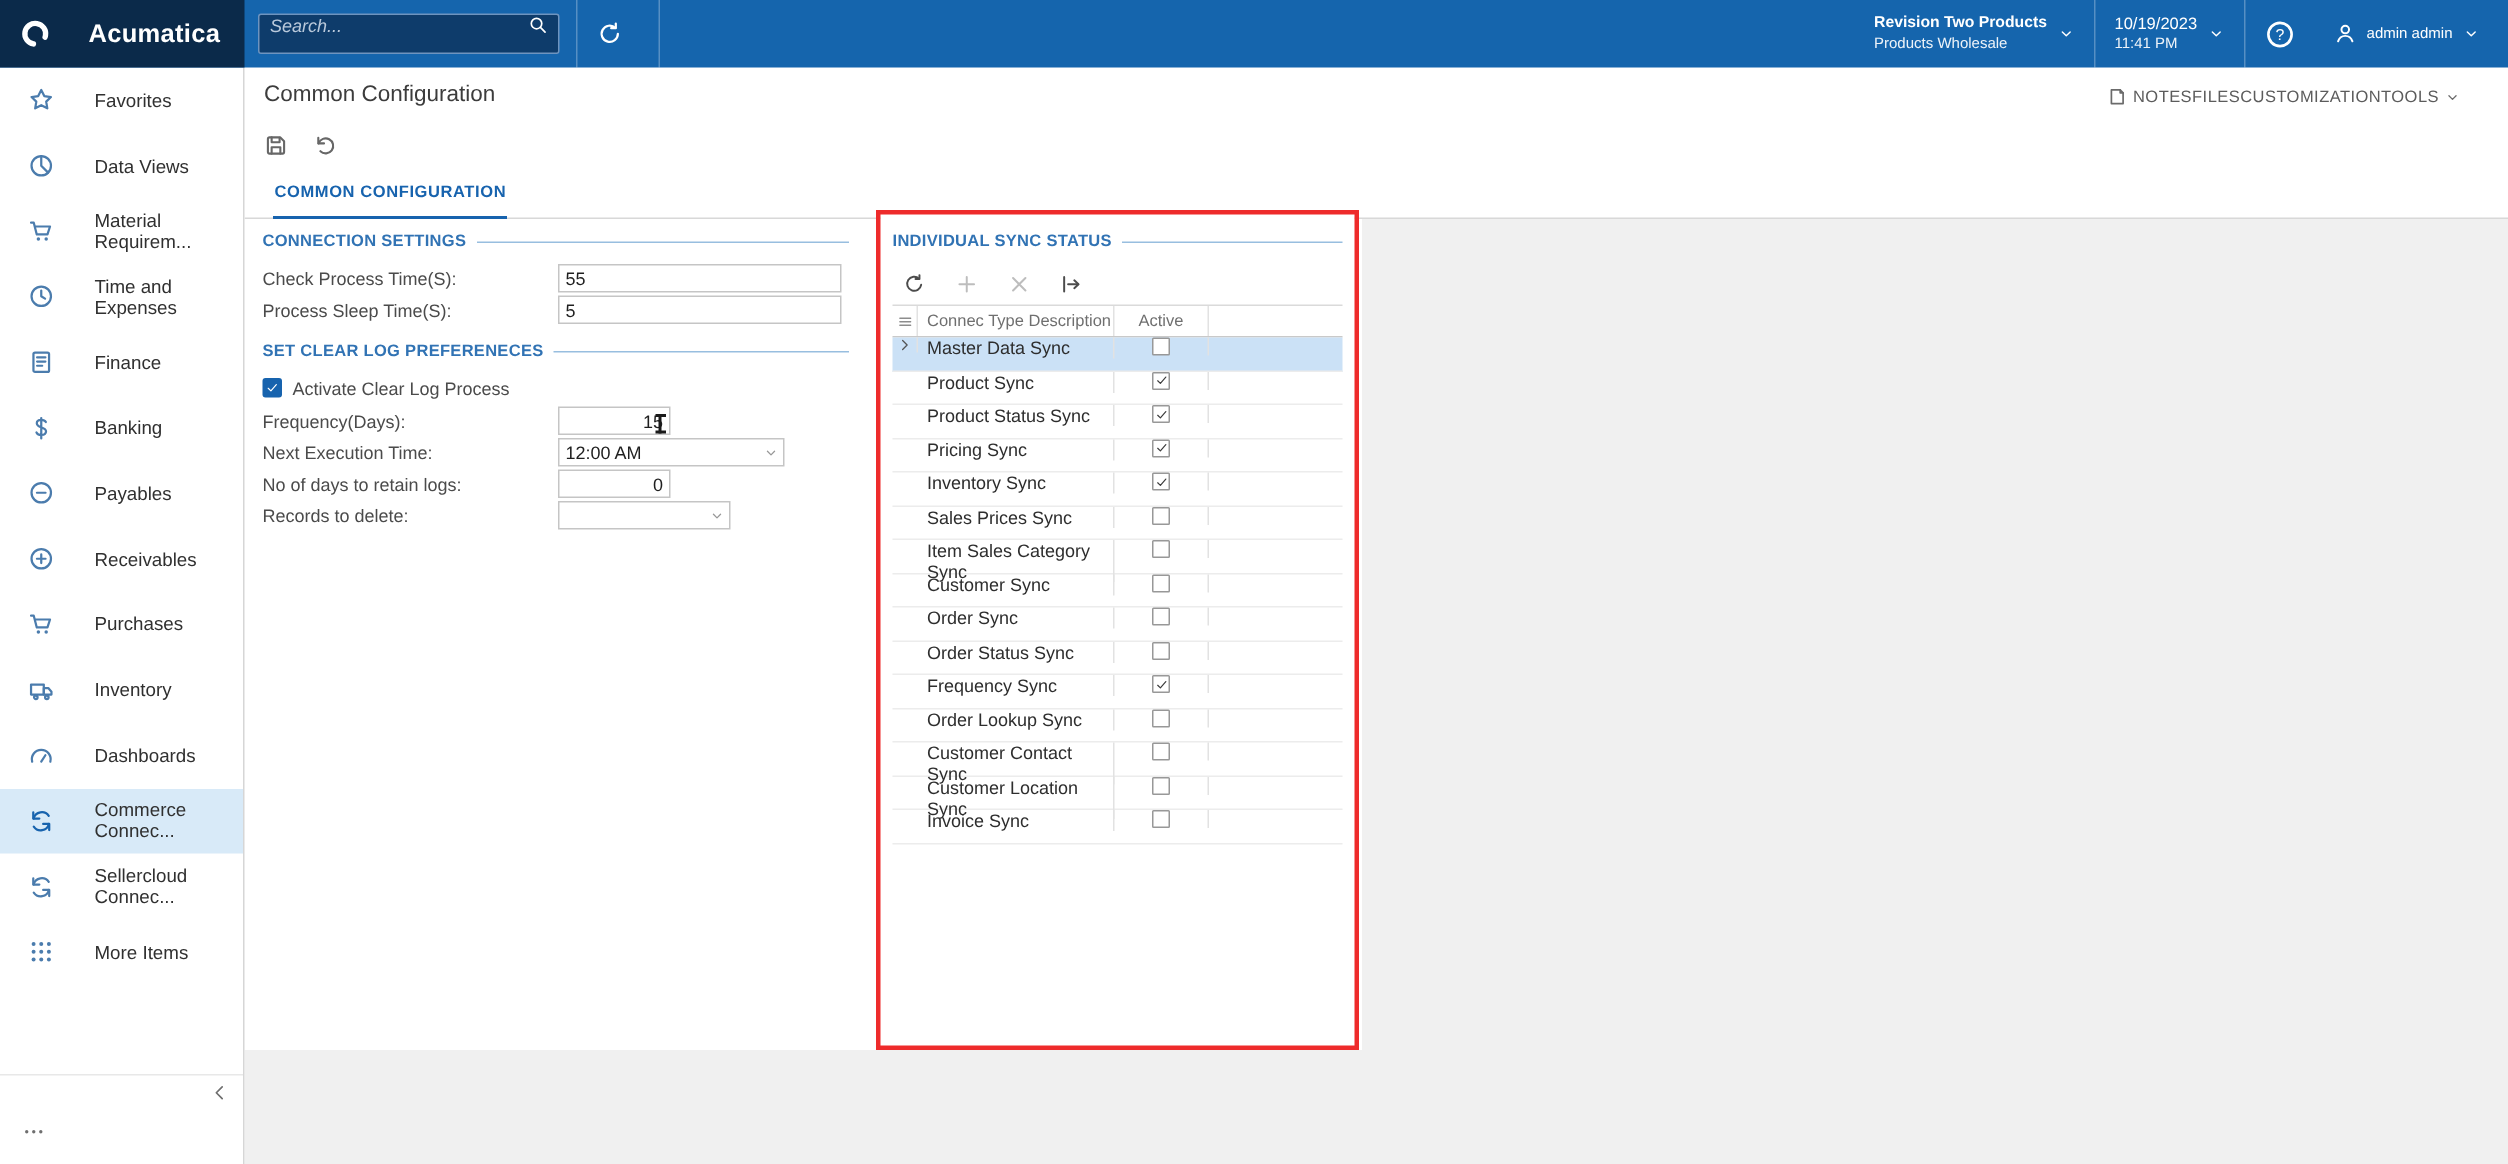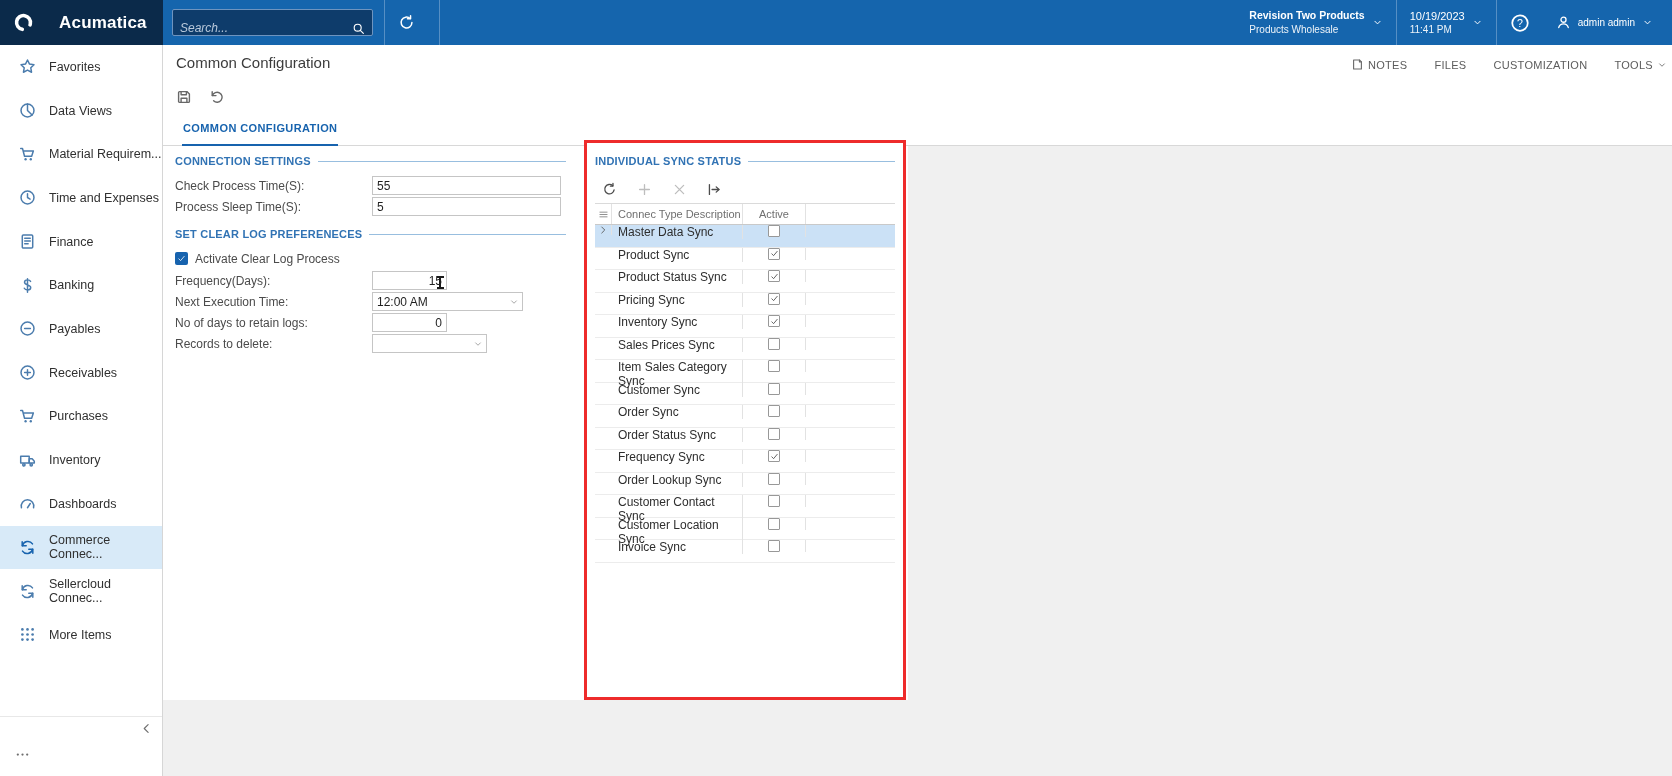--- a/index.html
+++ b/index.html
@@ -5,50 +5,50 @@
   * { margin:0; padding:0; box-sizing:border-box }
   html,body { width:1672px; height:776px }
   body { position:relative; font-family:"Liberation Sans","DejaVu Sans",sans-serif; font-size:12px; background:#fff; overflow:hidden; color:#333 }
   button { background:none; border:none; cursor:pointer; font-family:inherit; color:inherit; padding:0 }
   .inl { display:inline-flex; align-items:center; justify-content:center }
 
   
   .topbar { position:absolute; left:0; right:0; top:0; height:45px; background:#1565ad; display:flex; align-items:center; z-index:10 }
   .logo { width:163px; height:45px; background:#0b2a4a; display:flex; align-items:center; gap:25px; padding-left:13px; flex:none; cursor:pointer }
   .logo-text { color:#fff; font-size:17px; font-weight:700; letter-spacing:.2px }
-  .search { margin-left:9px; width:201px; height:27px; background:#0e3c6b; border:1px solid #6e94bf; border-radius:2px; display:flex; align-items:flex-end; padding:0 7px; gap:4px }
+  .search { margin-left:9px; width:201px; height:27px; background:#0e3c6b; border:1px solid #6e94bf; border-radius:2px; display:flex; align-items:flex-start; padding:0 7px; gap:4px }
   .search-input { flex:1; min-width:0; background:transparent; border:0; outline:0; color:#e8eef5; font-size:12px; font-style:italic; font-family:inherit }
   .search-input::placeholder { color:#b9c9db; font-style:italic }
   .tb-ico { display:inline-flex; color:#fff }
   .tb-sep { width:1px; height:45px; background:rgba(255,255,255,.28); margin-left:11px; flex:none }
   .tb-right .tb-sep { margin:0 }
   .tb-btn { height:45px; padding:0 13px; display:flex; align-items:center; color:#fff }
   .tb-right { margin-left:auto; display:flex; align-items:center; height:45px; padding-right:6px }
   .tb-group { display:flex; align-items:center; gap:7px; padding:0 13px; height:45px; color:#fff; cursor:pointer }
   .tenant-lines { text-align:left }
   .tenant-lines .t1 { font-size:10.5px; line-height:1.3; font-weight:700 }
   .tenant-lines .t2 { font-size:10px; line-height:1.3; opacity:.92 }
   .datebox .t1 { font-weight:400; font-size:11px }
   .user-name { font-size:10px; font-weight:400 }
 
   
   .sidebar { position:absolute; left:0; top:45px; width:163px; bottom:0; background:#fff; border-right:1px solid #d6d6d6; z-index:5 }
-  .sb-item { height:43.7px; display:flex; align-items:center; gap:13px; padding-left:19px; cursor:pointer }
+  .sb-item { height:43.7px; display:flex; align-items:center; gap:27px; padding-left:19px; cursor:pointer }
   .sb-item.active { background:#d8eaf8 }
   .sb-ic { width:17px; height:17px; color:#4b7cad; flex:none; display:inline-flex }
   .sb-item.active .sb-ic { color:#1763ae }
   .sb-label { font-size:12.5px; color:#303030 }
   .sb-footer { position:absolute; left:0; right:0; bottom:0; height:60px; border-top:1px solid #e8e8e8 }
   .sb-collapse { position:absolute; right:9px; top:5px; color:#6f6f6f; display:inline-flex }
   .sb-ellipsis { position:absolute; left:15px; top:30px; color:#6f6f6f; cursor:pointer }
 
   
   .page-header { position:absolute; left:163px; right:0; top:45px; height:36px; background:#fff }
   .page-title { position:absolute; left:13px; top:9px; font-size:15px; font-weight:400; color:#3c3c3c }
-  .header-links { position:absolute; right:5px; top:13px; display:flex; gap:27px; align-items:center }
+  .header-links { position:absolute; right:32px; top:13px; display:flex; align-items:center }
   .hlink { display:inline-flex; align-items:center; font-size:11px; letter-spacing:.3px; color:#5c5c5c; cursor:pointer }
   .hlink .mr3 { margin-right:4px; color:#6b6b6b }
   .hlink .ml3 { margin-left:4px; color:#6b6b6b }
   .cmd-bar { position:absolute; left:163px; right:0; top:81px; height:31px; background:#fff; display:flex; align-items:center; padding-left:13px; gap:17px }
   .cmd-btn { color:#676767; display:inline-flex }
   .tab-bar { position:absolute; left:163px; right:0; top:112px; height:34px; background:#fff; border-bottom:1px solid #d8d8d8 }
   .tab { position:absolute; left:19px; bottom:-1px; padding:0 1px 10px; font-size:11px; font-weight:700; letter-spacing:.4px; color:#1763ae; border-bottom:2px solid #1763ae; cursor:pointer }
 
   
   .content { position:absolute; left:163px; right:0; top:146px; bottom:0; background:#fff }

